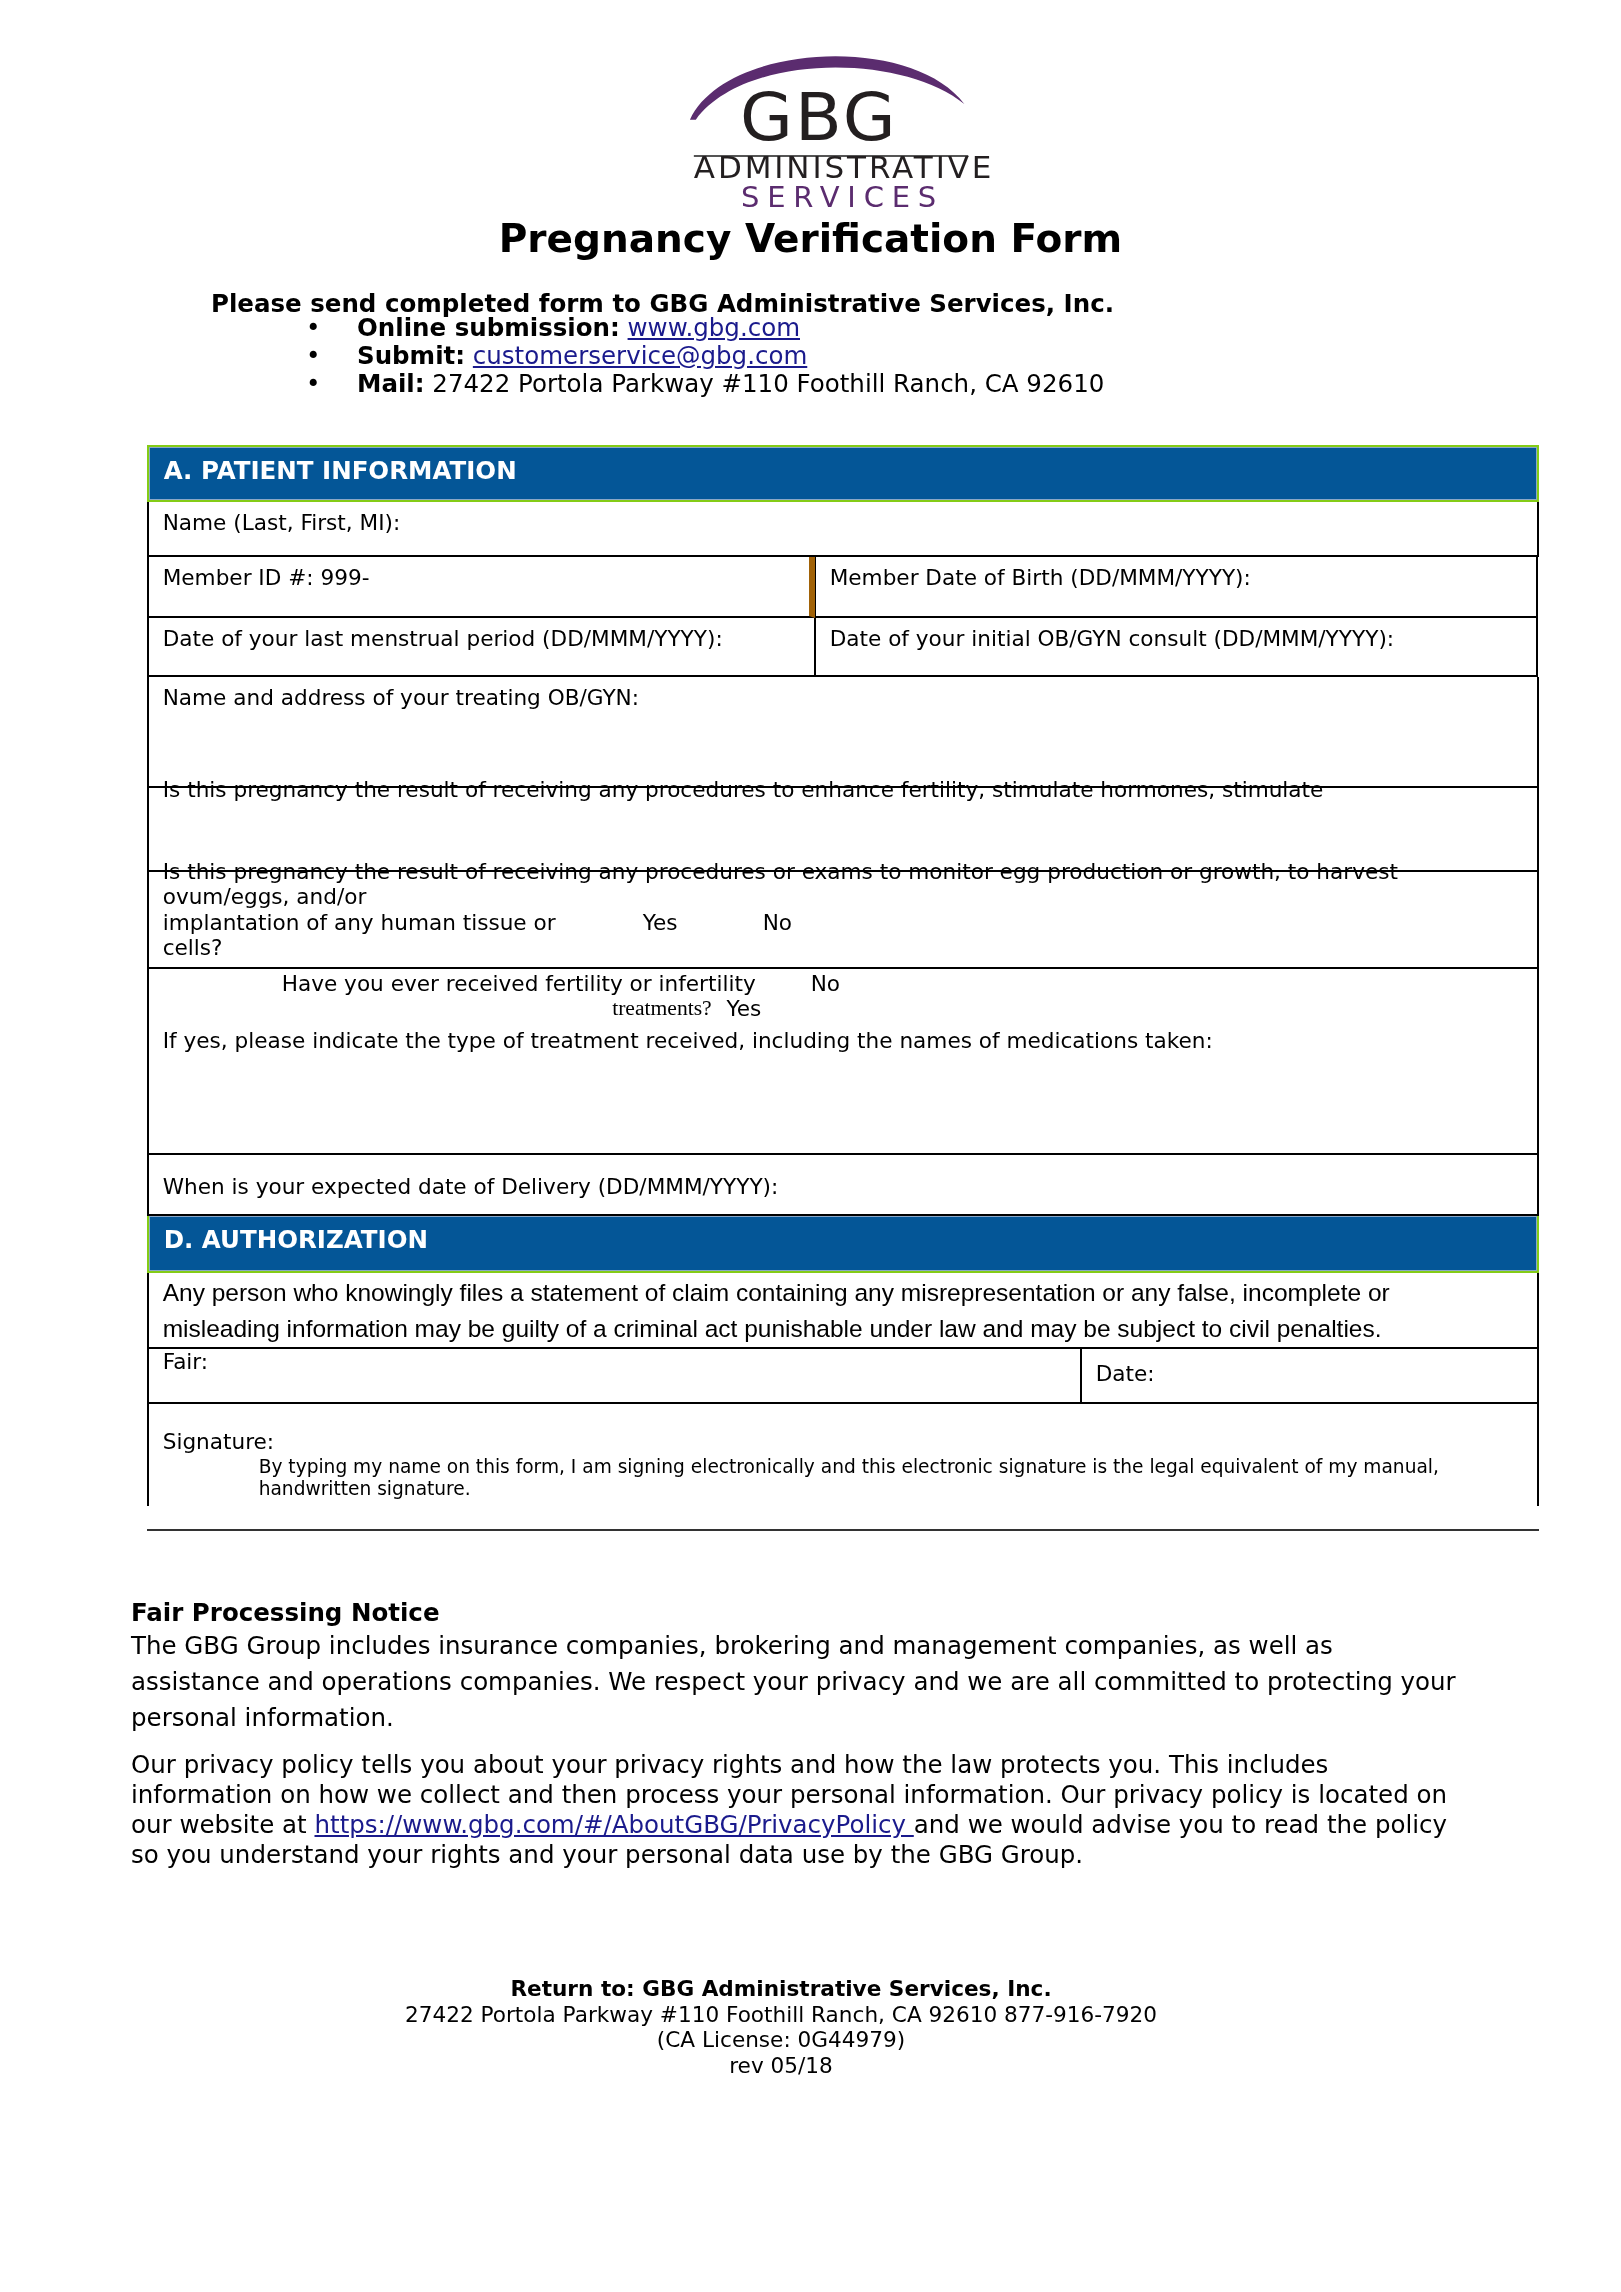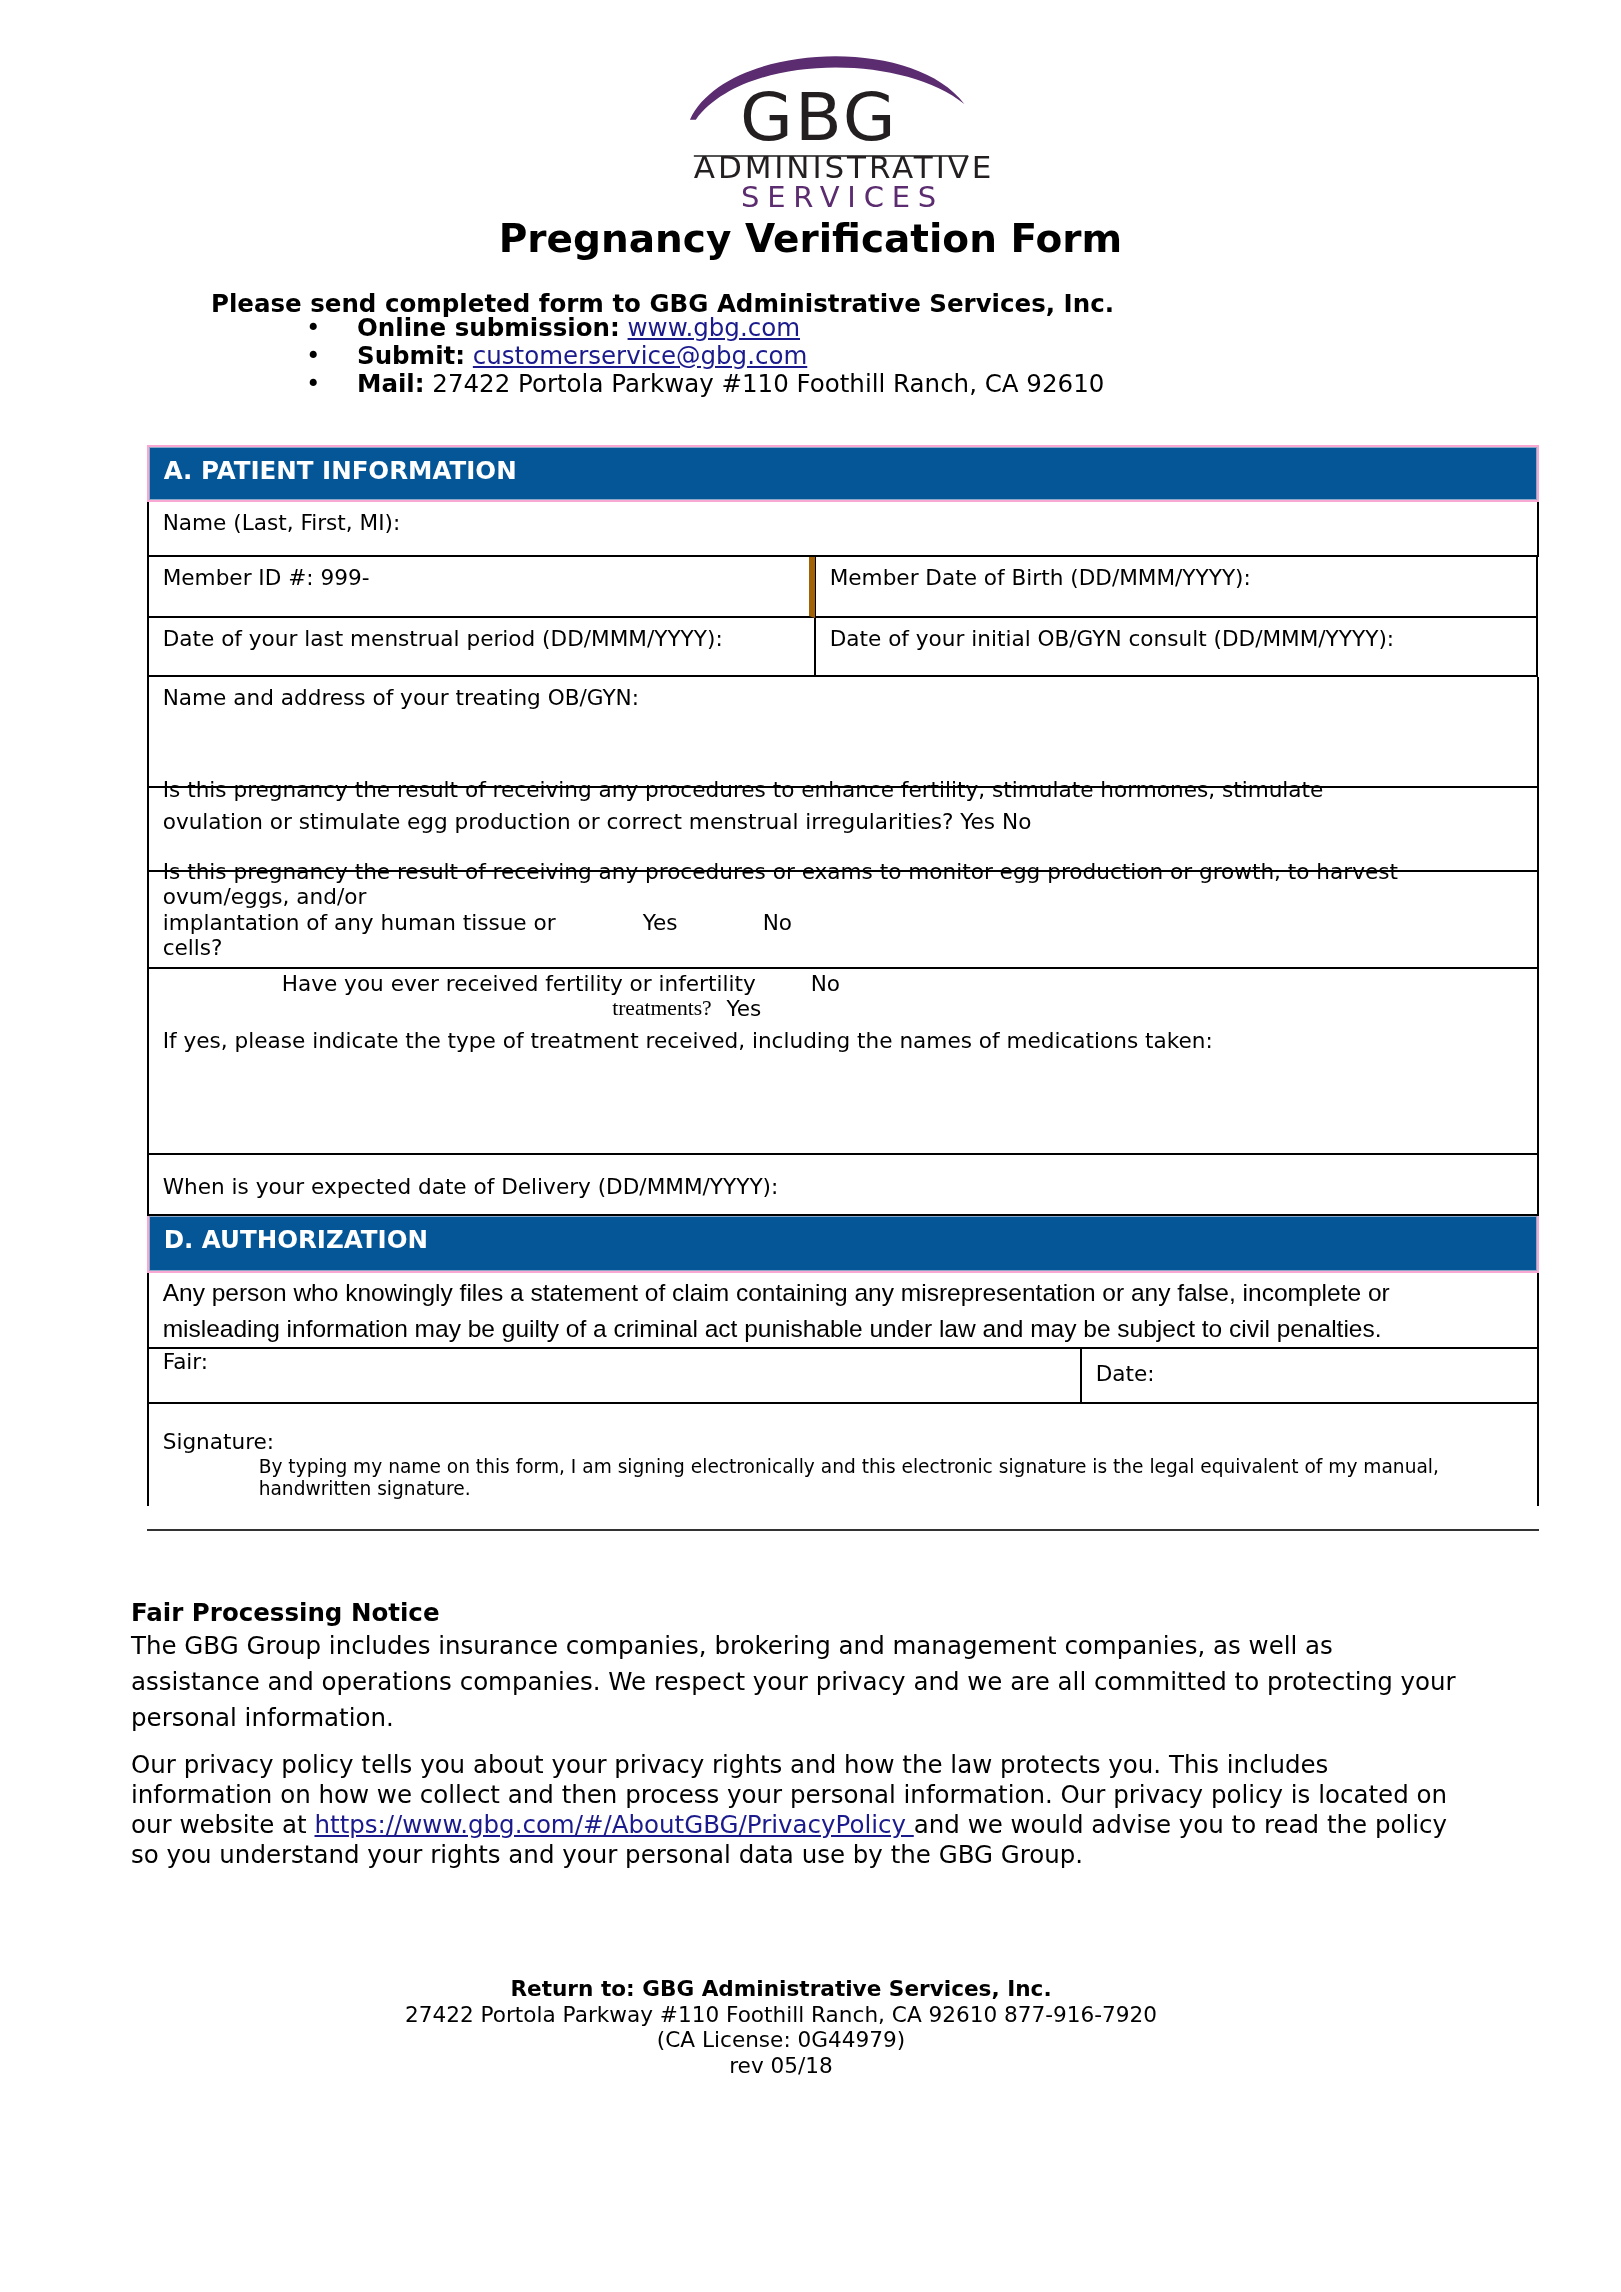--- a/index.html
+++ b/index.html
@@ -10,21 +10,21 @@
   .logo-gbg { position: absolute; left: 54px; top: 37px; font-family: "DejaVu Sans", sans-serif; font-size: 65px; letter-spacing: 2px; color: #231f20; font-weight: normal; transform: scaleX(1.05); transform-origin: left; }
   .logo-admin { position: absolute; left: 7.8px; top: 106px; font-size: 31px; letter-spacing: 2.9px; color: #231f20; }
   .logo-serv { position: absolute; left: 55px; top: 137px; font-size: 29px; letter-spacing: 7.8px; color: #5b2c6f; }
   .title { left: 0; width: 1621px; top: 216px; text-align: center; font-weight: bold; font-size: 39px; }
   .send { left: 211px; top: 289px; font-weight: bold; font-size: 24.5px; }
   .bullets { left: 306px; top: 314px; font-size: 24.5px; line-height: 28px; }
   .bullets .row { display: flex; }
   .bullets .dot { width: 51px; }
   .bullets a { color: #1a1a8c; text-decoration: underline; }
   .form { left: 147px; top: 445px; width: 1392px; }
-  .hdr { background: #045697; color: #fff; font-weight: bold; font-size: 24.5px; height: 57px; line-height: 47px; padding-left: 14.7px; border: 2px solid #f9a8d4; box-sizing: border-box; box-shadow: inset 0 0 0 1px #8aa8c8; }
+  .hdr { background: #045697; color: #fff; font-weight: bold; font-size: 24.5px; height: 57px; line-height: 47px; padding-left: 14.7px; border: 2px solid #84cc16; box-sizing: border-box; box-shadow: inset 0 0 0 1px #8aa8c8; }
   .cell { border-left: 2px solid #000; border-right: 2px solid #000; border-bottom: 2.9px solid #000; box-sizing: border-box; font-size: 21.6px; padding: 7.8px 0 0 13.7px; position: relative; }
   .row2 { display: flex; }
   .row2 .cell { flex: none; }
   .q { line-height: 32px; }
   .lnk { color: #1a1a8c; text-decoration: underline; }
   .notice { left: 131px; top: 1598px; width: 1372px; font-size: 24.5px; }
   .notice .h { font-weight: bold; }
   .notice p { margin: 0; }
   .footer { left: 0; width: 1562px; top: 1976px; text-align: center; font-size: 21.6px; line-height: 25.5px; }
 </style>
@@ -84,21 +84,20 @@
       <span>Date of your initial OB/GYN consult (DD/MMM/YYYY):</span>
     </div>
   </div>
 
   <div class="cell" style="height:111px;">
     <span>Name and address of your treating OB/GYN:</span>
   </div>
 
   <div class="cell q" style="height:98px;padding-top:0;margin-top:-13.7px;">
     <div>Is this pregnancy the result of receiving any procedures to enhance fertility, stimulate hormones, stimulate</div>
-    <div>ovulation or stimulate egg production or correct menstrual irregularities? Yes No</div>
   </div>
 
   <div class="cell" style="height:110px;padding-top:0;margin-top:-13.7px;line-height:25.5px;">
     <div>Is this pregnancy the result of receiving any procedures or exams to monitor egg production or growth, to harvest</div>
     <div>ovum/eggs, and/or</div>
     <div style="display:flex;">
       <span style="width:480px;">implantation of any human tissue or</span>
       <span style="width:120px;">Yes</span>
       <span>No</span>
     </div>

